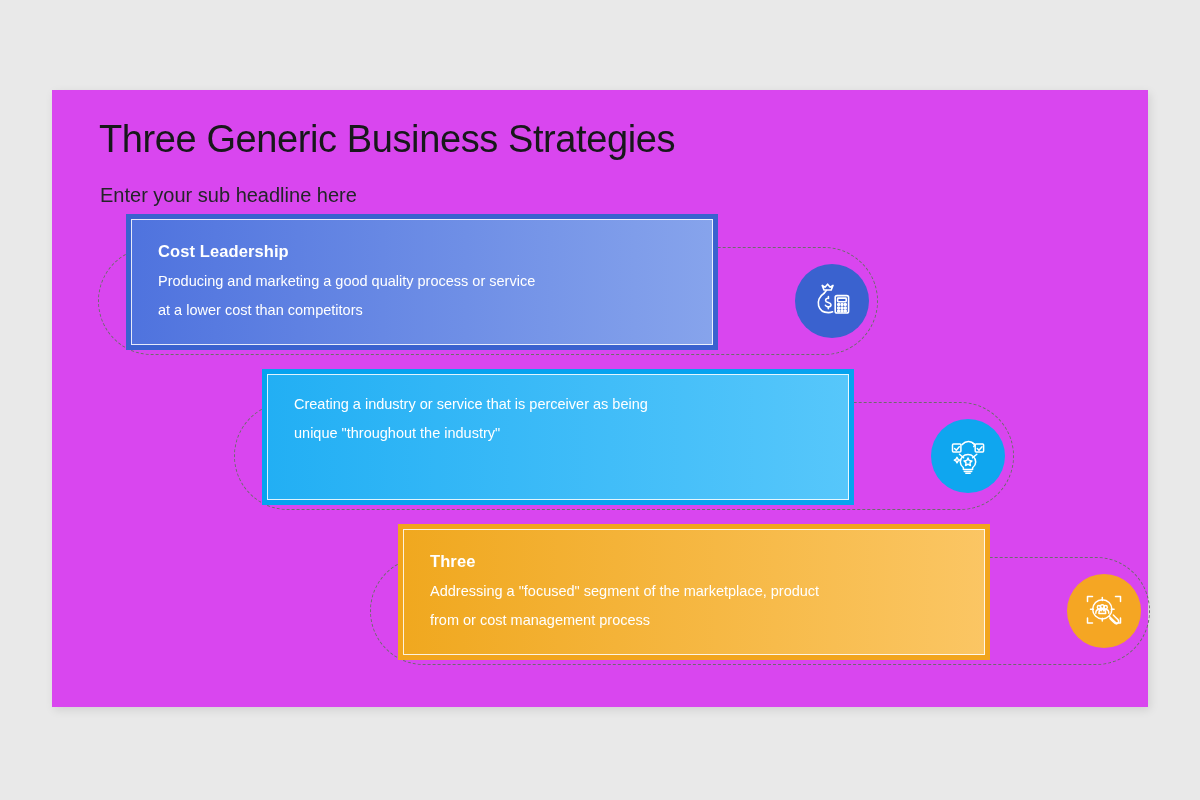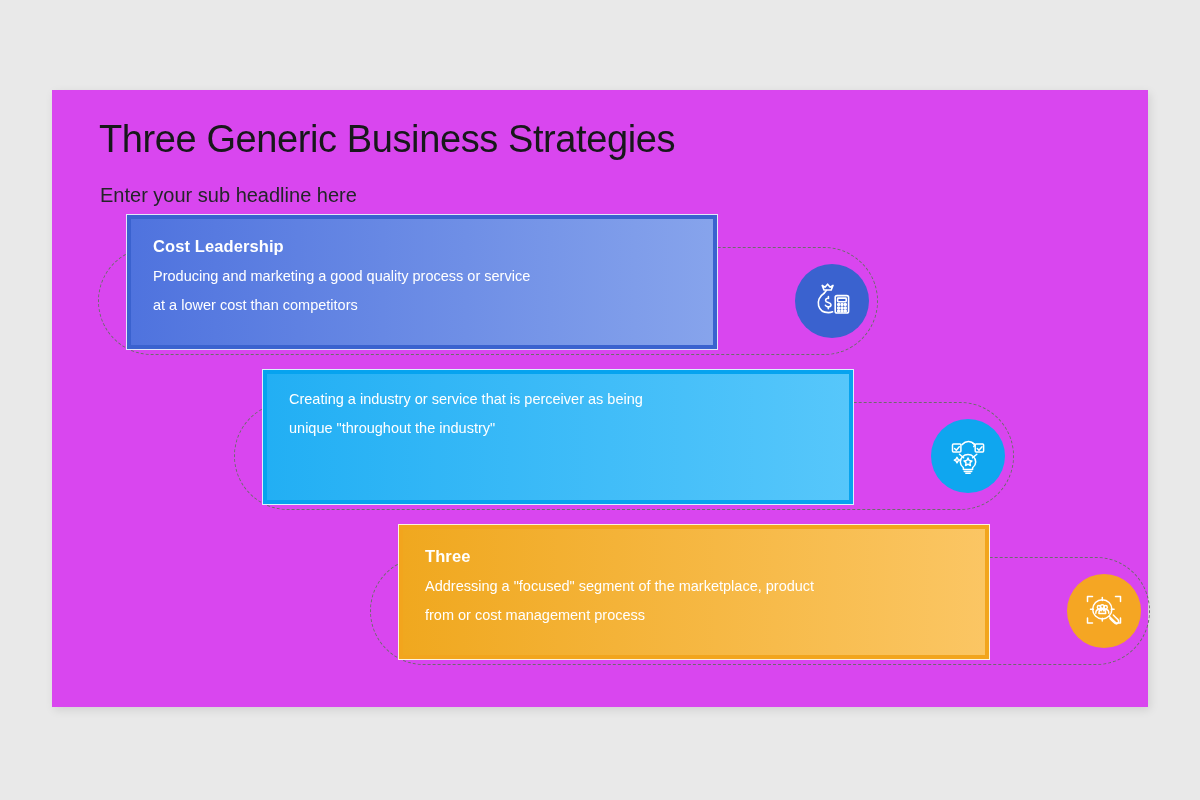--- a/index.html
+++ b/index.html
@@ -51,20 +51,21 @@
     border: 1.6px dashed #6d6d6d;
     border-radius: 70px;
     background: transparent;
   }
 
   
   .card {
     position: absolute;
     left: 28px; top: 0;
     width: 592px; height: 136px;
+    padding: 5px;
   }
   .card-inner {
     width: 100%; height: 100%;
     border: 1.4px solid rgba(255,255,255,0.85);
     padding: 22px 0 0 26px;
   }
   .card-title {
     font-size: 16.5px;
     font-weight: bold;
     color: #ffffff;

